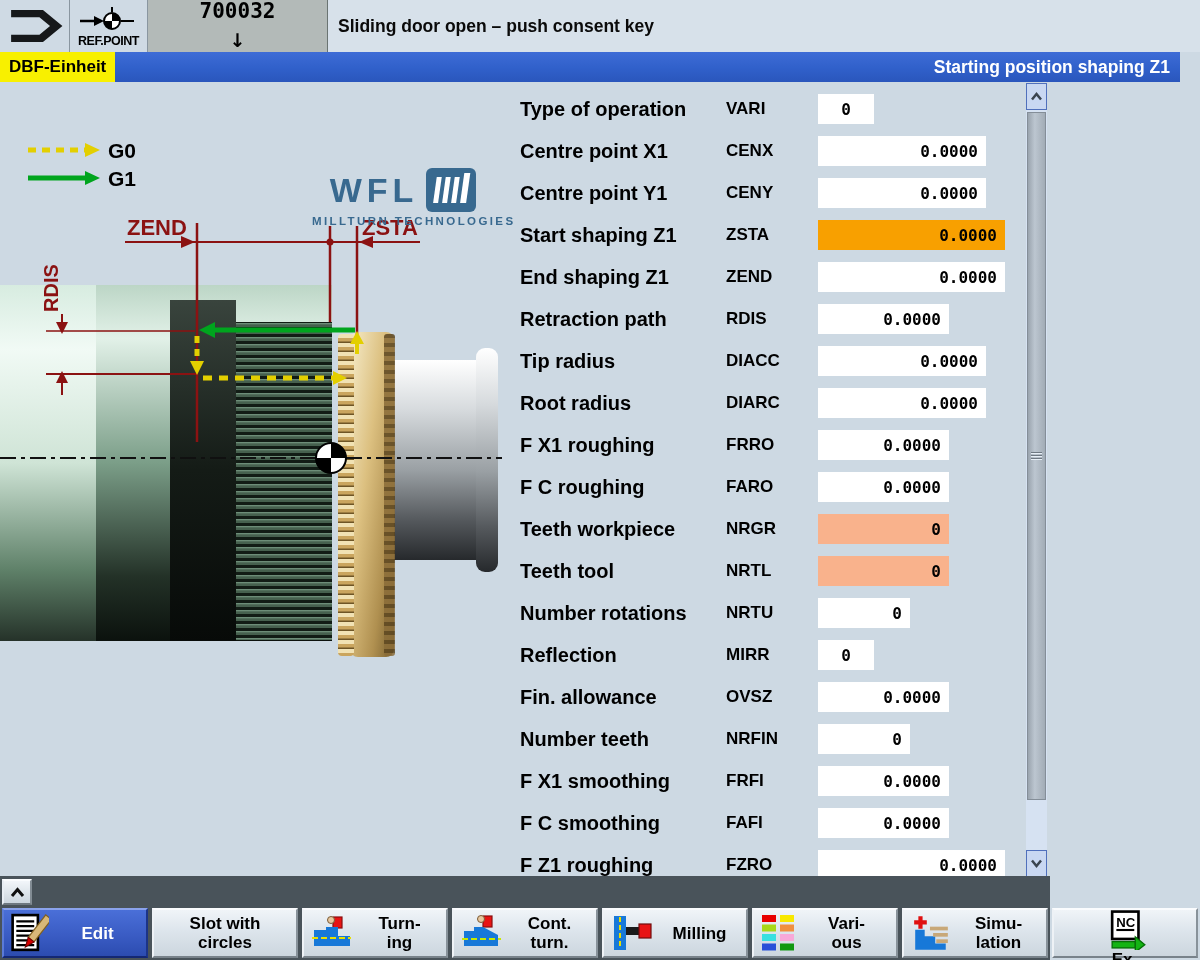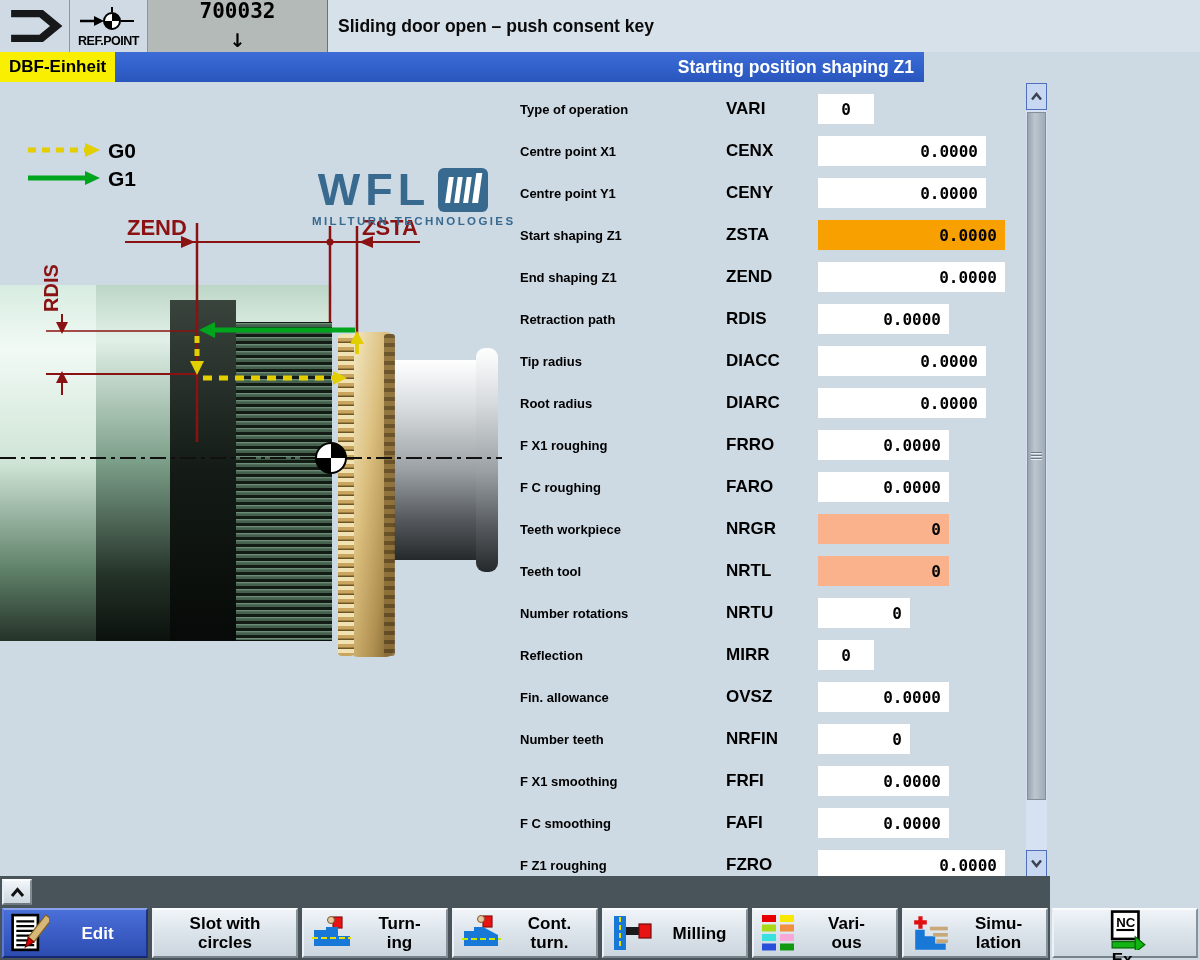--- a/index.html
+++ b/index.html
@@ -15,33 +15,33 @@
   .tb-icon2{left:70px;width:78px;background:#cfdae4;padding-top:2px;}
   .refpoint-label{font-size:12.5px;font-weight:bold;color:#000;margin-top:-2px;letter-spacing:-0.5px;}
   .tb-prog{left:148px;width:180px;background:#b3bab8;border-right:1px solid #6a7472;
     display:flex;align-items:center;justify-content:center;gap:8px;}
   .prog-num{font:bold 21px "DejaVu Sans Mono",monospace;color:#000;}
   .prog-arrow{font:bold 19px "DejaVu Sans",sans-serif;color:#000;position:relative;top:-2px;}
   .tb-msg{position:absolute;left:328px;top:0;width:872px;height:52px;background:#d7e1ea;
     display:flex;align-items:center;padding-left:10px;font-weight:bold;font-size:17.5px;color:#0a0a0a;}
 
   
-  .titlebar{position:absolute;left:0;top:52px;width:924px;height:30px;
+  .titlebar{position:absolute;left:0;top:52px;width:1180px;height:30px;
     background:linear-gradient(180deg,#3e6cd6 0%,#3060ca 55%,#2a56bc 100%);}
   .tab-yellow{position:absolute;left:0;top:0;width:115px;height:30px;background:#f8f000;
     display:flex;align-items:center;padding-left:9px;font-weight:bold;font-size:17px;color:#000;}
   .screen-title{position:absolute;right:10px;top:0;height:30px;display:flex;align-items:center;
     color:#fff;font-weight:bold;font-size:17.5px;}
 
   
   .main{position:absolute;left:0;top:82px;width:1026px;height:794px;background:#cdd9e3;overflow:hidden;}
   #form-rows{position:absolute;left:510px;top:82px;width:516px;height:794px;overflow:hidden;}
   .form-row{position:absolute;left:0;width:516px;height:42px;}
   .fr-label{position:absolute;left:10px;top:0;height:42px;display:flex;align-items:center;
-    font-weight:bold;font-size:13px;color:#000;}
+    font-weight:bold;font-size:20px;color:#000;}
   .fr-param{position:absolute;left:216px;top:0;height:42px;display:flex;align-items:center;
     font-weight:bold;font-size:17px;color:#000;}
   .field{position:absolute;left:308px;top:6px;height:30px;background:#fff;
     font:bold 16px "DejaVu Sans Mono",monospace;color:#000;display:flex;align-items:center;}
   .field.right{justify-content:flex-end;padding-right:8px;}
   .field.center{justify-content:center;}
   .field.selected{background:#f8a000;}
   .field.warning{background:#f9b28c;}
 
   
@@ -81,21 +81,21 @@
     color:#000;cursor:default;}
   .bkey .bk-icon{flex:0 0 auto;margin-left:7px;display:flex;align-items:center;}
   .bkey .bk-text{flex:1 1 auto;text-align:center;padding:0 4px;}
   .bkey.selected{background:linear-gradient(180deg,#4a6fd8 0%,#3a5cc4 55%,#2c4cb0 100%);
     border-top-color:#8aa2ec;border-left-color:#5a7ad8;border-right-color:#1c3488;
     border-bottom-color:#142874;color:#fff;}
 
   
   .logo{position:absolute;left:312px;top:86px;width:182px;text-align:center;}
   .logo-row{display:flex;align-items:flex-start;justify-content:center;gap:8px;}
-  .logo-wfl{font-weight:bold;font-size:45px;line-height:44px;letter-spacing:5px;color:#38698f;text-align:right;}
+  .logo-wfl{font-weight:bold;font-size:34px;line-height:44px;letter-spacing:5px;color:#38698f;text-align:right;}
   .logo-sub{font-weight:bold;font-size:11.5px;letter-spacing:2.4px;color:#38698f;margin-top:3px;white-space:nowrap;}
 </style>
 </head>
 <body>
 
 <div class="screen">
 
   <div class="topbar">
     <div class="tb-cell tb-icon1">
       <svg width="66" height="46" viewBox="0 0 70 52">

